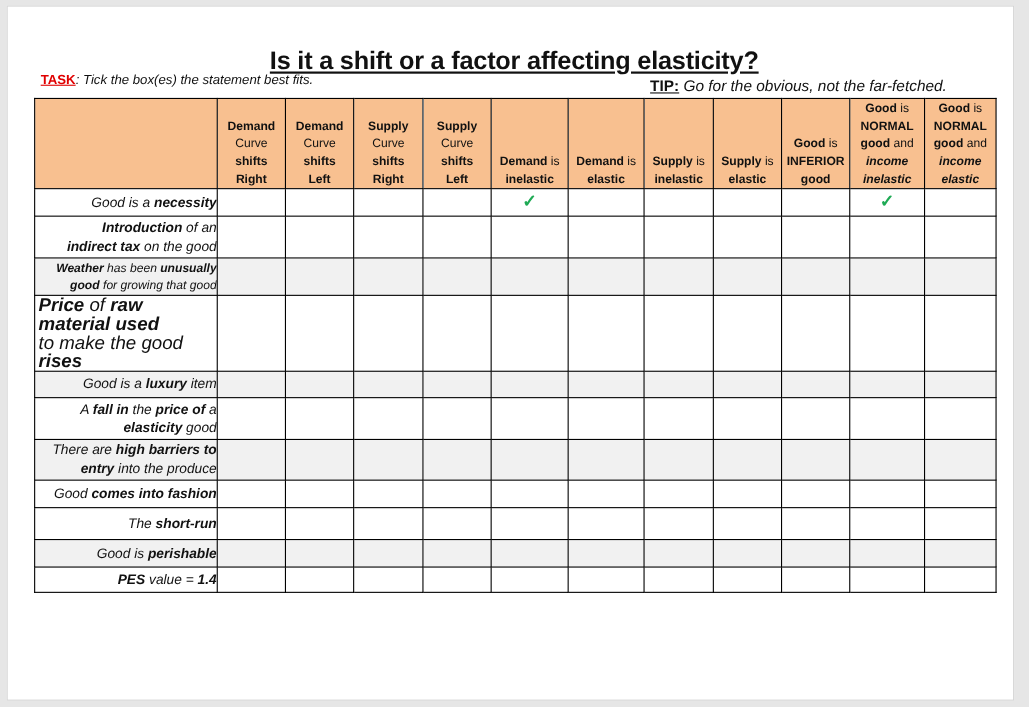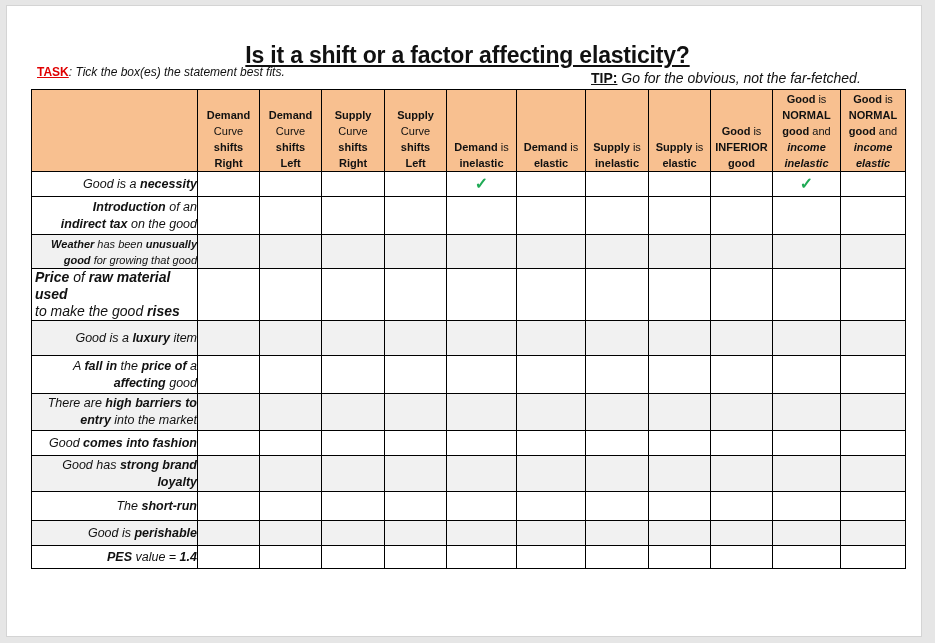--- a/index.html
+++ b/index.html
@@ -61,21 +61,21 @@
   }
   table.grid td.lab {
     text-align: right;
     font-size: 12.5px;
     line-height: 17px;
     vertical-align: middle;
     padding-right: 0;
     font-style: italic;
   }
   table.grid td.lab.small { font-size: 11px; line-height: 16px; }
-  table.grid td.lab.justify { text-align: left; font-size: 14px; }
+  table.grid td.lab.justify { text-align: left; font-size: 17px; }
   table.grid tr.alt td { background: #f1f1f1; }
   table.grid td.cell { text-align: center; vertical-align: middle; }
   .tick { color: #1faa55; font-weight: bold; font-size: 16px; line-height: 16px; }
   b { font-weight: bold; }
   i.b { font-weight: bold; }
 </style>
 </head>
 <body>
 
 <div class="page"></div>
@@ -171,50 +171,50 @@
         <td class="cell"></td>
         <td class="cell"></td>
         <td class="cell"></td>
         <td class="cell"></td>
         <td class="cell"></td>
         <td class="cell"></td>
         <td class="cell"></td>
         <td class="cell"></td>
         <td class="cell"></td>
       </tr>
-      <tr class="alt" style="height: 35px;">
+      <tr class="alt" style="height: 24px;">
         <td class="lab"><span>Good is a </span><b>luxury</b><span> item</span></td>
         <td class="cell"></td>
         <td class="cell"></td>
         <td class="cell"></td>
         <td class="cell"></td>
         <td class="cell"></td>
         <td class="cell"></td>
         <td class="cell"></td>
         <td class="cell"></td>
         <td class="cell"></td>
         <td class="cell"></td>
         <td class="cell"></td>
       </tr>
       <tr style="height: 38px;">
-        <td class="lab"><span>A </span><b>fall in</b><span> the </span><b>price of</b><span> a</span><br><b>affecting</b><span> good</span></td>
+        <td class="lab"><span>A </span><b>fall in</b><span> the </span><b>price of</b><span> a</span><br><b>elasticity</b><span> good</span></td>
         <td class="cell"></td>
         <td class="cell"></td>
         <td class="cell"></td>
         <td class="cell"></td>
         <td class="cell"></td>
         <td class="cell"></td>
         <td class="cell"></td>
         <td class="cell"></td>
         <td class="cell"></td>
         <td class="cell"></td>
         <td class="cell"></td>
       </tr>
       <tr class="alt" style="height: 37px;">
-        <td class="lab"><span>There are </span><b>high barriers to</b><br><b>entry</b><span> into the market</span></td>
+        <td class="lab"><span>There are </span><b>high barriers to</b><br><b>entry</b><span> into the produce</span></td>
         <td class="cell"></td>
         <td class="cell"></td>
         <td class="cell"></td>
         <td class="cell"></td>
         <td class="cell"></td>
         <td class="cell"></td>
         <td class="cell"></td>
         <td class="cell"></td>
         <td class="cell"></td>
         <td class="cell"></td>
@@ -227,34 +227,20 @@
         <td class="cell"></td>
         <td class="cell"></td>
         <td class="cell"></td>
         <td class="cell"></td>
         <td class="cell"></td>
         <td class="cell"></td>
         <td class="cell"></td>
         <td class="cell"></td>
         <td class="cell"></td>
       </tr>
-      <tr class="alt" style="height: 36px;">
-        <td class="lab"><span>Good has </span><b>strong brand</b><br><b>loyalty</b></td>
-        <td class="cell"></td>
-        <td class="cell"></td>
-        <td class="cell"></td>
-        <td class="cell"></td>
-        <td class="cell"></td>
-        <td class="cell"></td>
-        <td class="cell"></td>
-        <td class="cell"></td>
-        <td class="cell"></td>
-        <td class="cell"></td>
-        <td class="cell"></td>
-      </tr>
       <tr style="height: 29px;">
         <td class="lab"><span>The </span><b>short-run</b></td>
         <td class="cell"></td>
         <td class="cell"></td>
         <td class="cell"></td>
         <td class="cell"></td>
         <td class="cell"></td>
         <td class="cell"></td>
         <td class="cell"></td>
         <td class="cell"></td>

